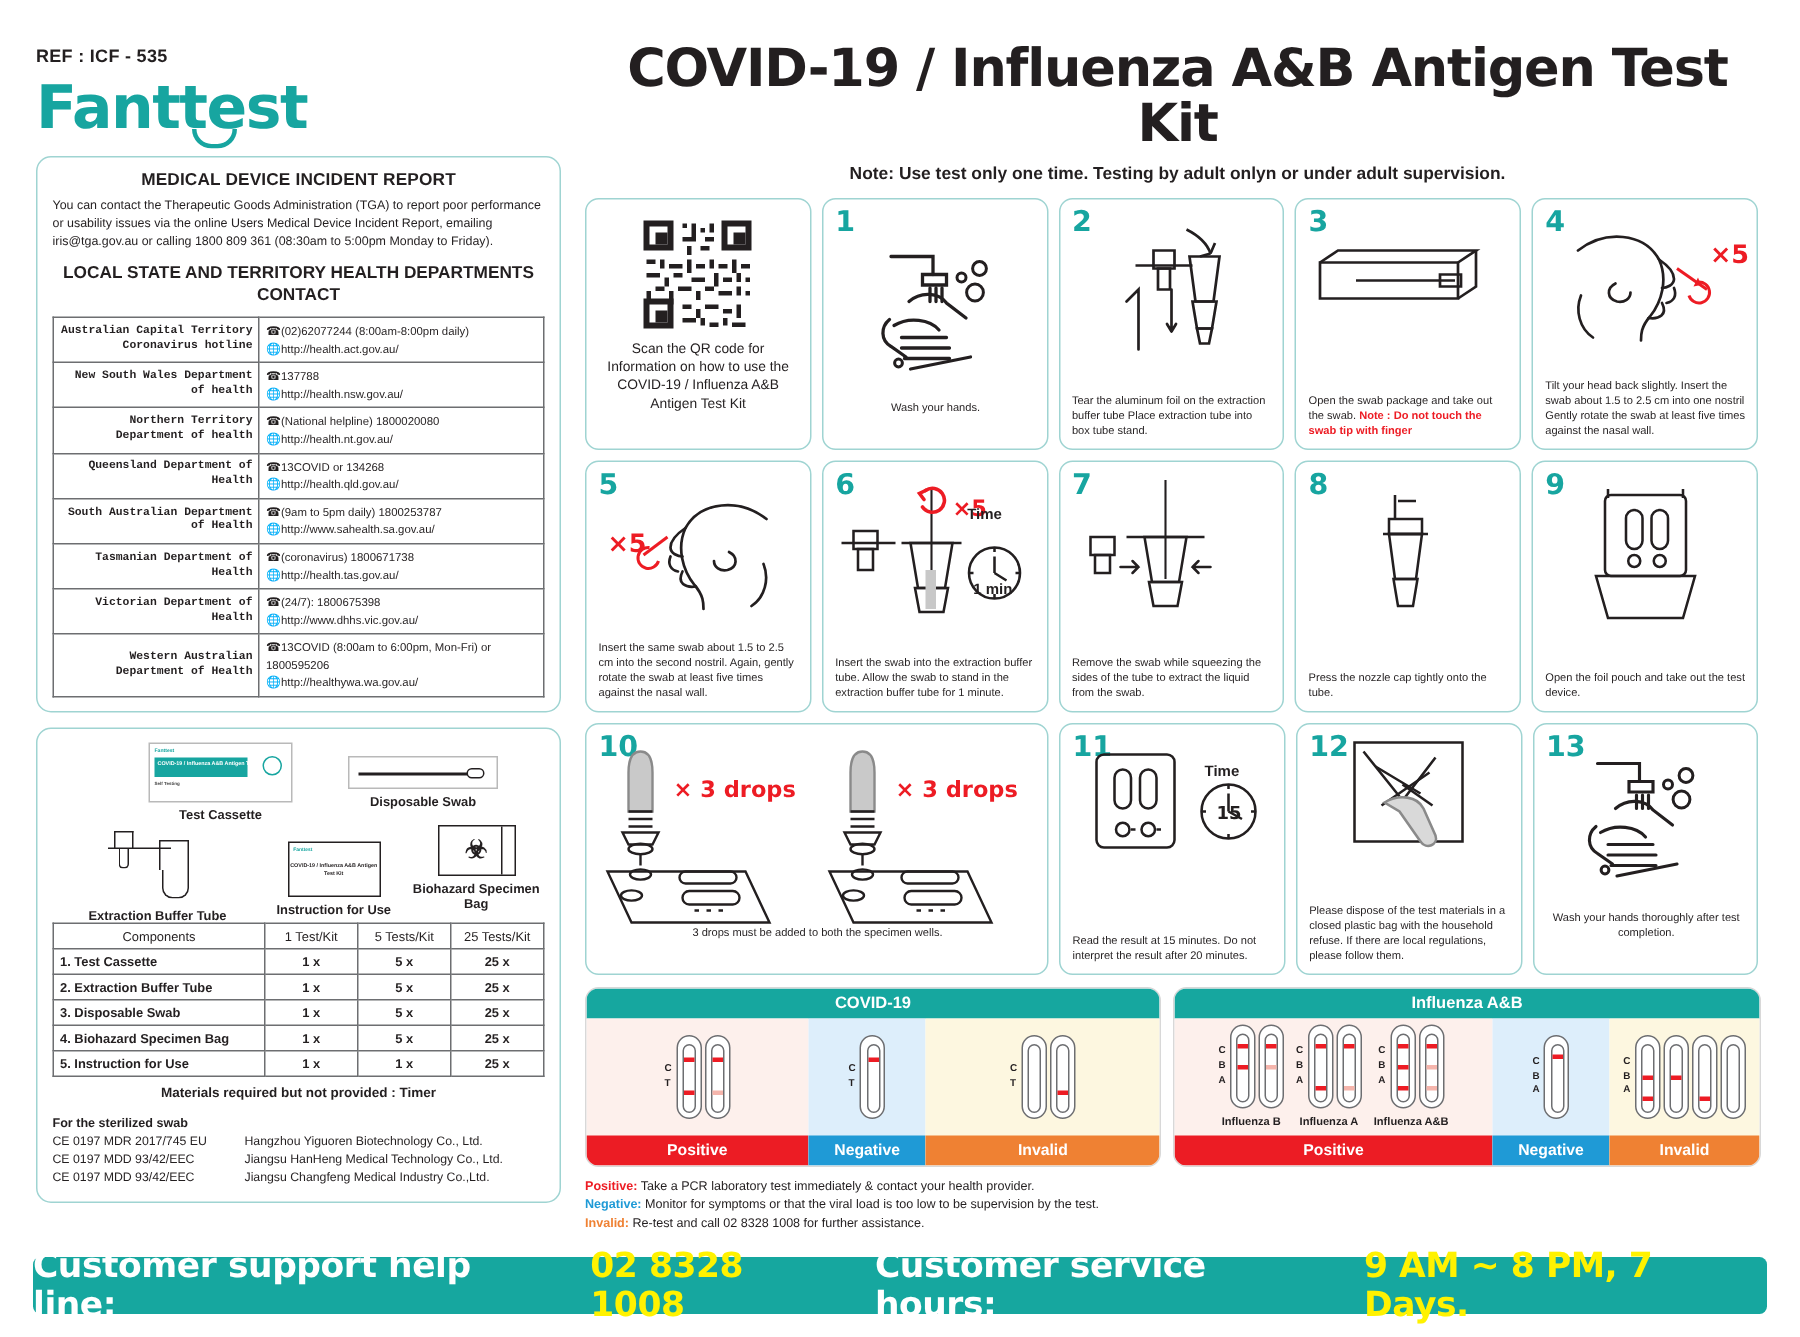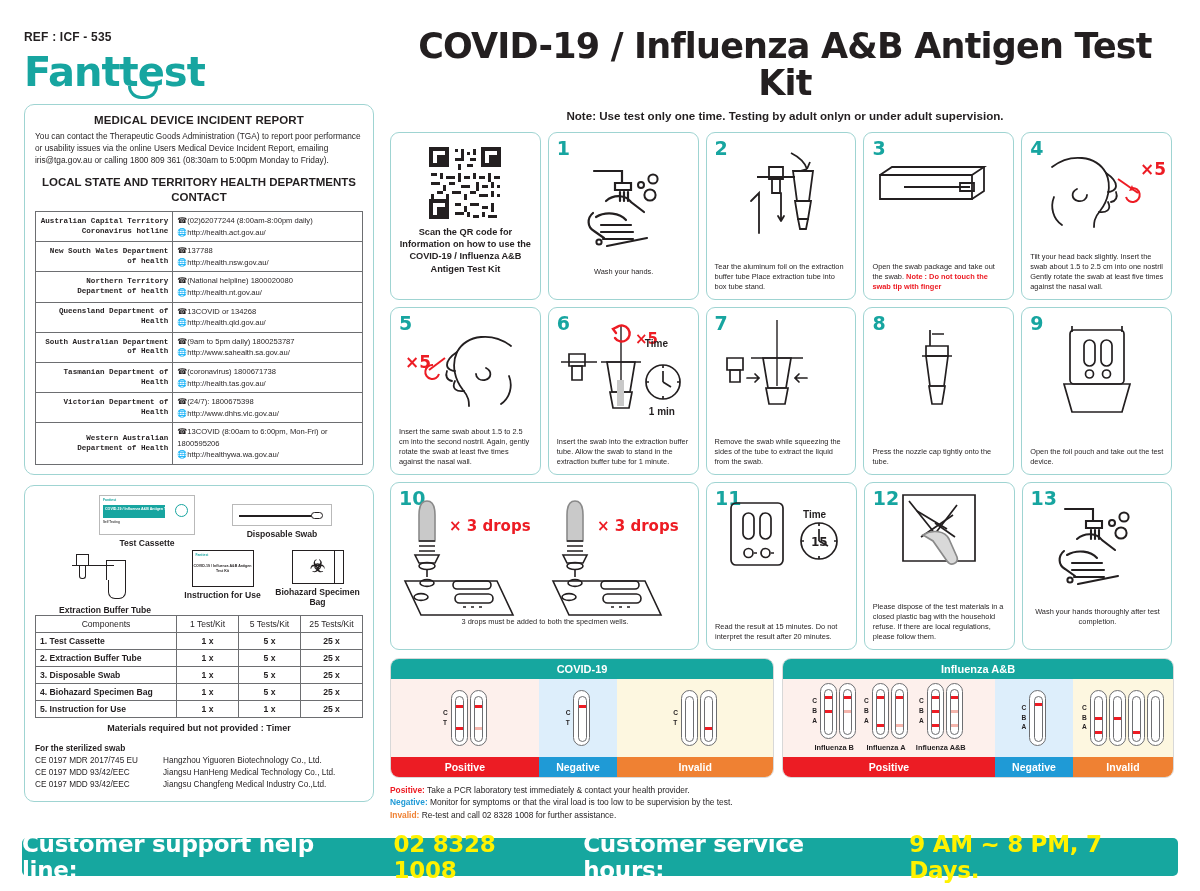--- a/index.html
+++ b/index.html
@@ -117,21 +117,21 @@
   .num {
     font-family: "DejaVu Sans", sans-serif;
     font-size: 19px; font-weight: bold; color: #17a5a0; line-height: 1;
   }
   .cap {
     position: absolute; left: 8px; right: 7px; bottom: 7px;
     font-size: 7.4px; line-height: 1.32;
   }
   .cap.center { text-align: center; bottom: 22px; }
   .cap .warn { color: #ed1c24; font-weight: bold; }
-  .qr-cap { font-size: 9.2px; font-weight: bold; text-align: center; line-height: 1.35; }
+  .qr-cap { font-size: 9.2px; font-weight: normal; text-align: center; line-height: 1.35; }
 
   .art { position: absolute; left: 0; right: 0; }
 
   
   .qr { width: 72px; height: 72px; margin: 8px auto 7px; position: relative; background:#fff;}
   .qr .m { position: absolute; background: #231f20; }
   .qr .eye { position:absolute; width:20px; height:20px; border:4px solid #231f20; background:#fff;}
   .qr .eye i { position:absolute; left:4px; top:4px; width:8px; height:8px; background:#231f20;}
 
   
@@ -288,21 +288,21 @@
           <div class="tube-art">
             <div class="t-cap"></div>
               <div class="t-capstem"></div>
               <div class="t-bar"></div>
             <div class="t-body"></div>
               <div class="t-cone"></div>
           </div>
           <span>Extraction Buffer Tube</span>
         </div>
 
-        <div class="kit-item" style="left:145px; top:55px; width:85px;">
+        <div class="kit-item" style="left:145px; top:66px; width:85px;">
           <div class="ifu-box">
             <div class="ifu-b">Fanttest</div>
             <div class="ifu-t">COVID-19 / Influenza A&amp;B Antigen Test Kit</div>
           </div>
           <span>Instruction for Use</span>
         </div>
 
         <div class="kit-item" style="left:235px; top:55px; width:95px;">
           <div class="bio-box">
             <div class="bio-sym">☣</div>
@@ -561,21 +561,21 @@
             <path d="M68 5 l-4 2 l3 4"></path>
           </g>
           <text x="86" y="22" fill="#ed1c24" font-size="15" font-weight="bold" font-family="DejaVu Sans, sans-serif">×5</text>
           <g fill="none" stroke="#231f20" stroke-width="1.7">
             <circle cx="114" cy="60" r="17"></circle>
             <path d="M114 60 v-11 M114 60 l8 5"></path>
             <path d="M114 43 v3 M131 60 h-3 M114 77 v-3 M97 60 h3"></path>
           </g>
         </svg>
         <div style="position:absolute;left:96px;top:30px;font-size:10px;font-weight:bold">Time</div>
-        <div style="position:absolute;left:100px;top:98px;font-size:10px;font-weight:bold">1 min</div>
+        <div style="position:absolute;left:100px;top:80px;font-size:10px;font-weight:bold">1 min</div>
         <div class="cap">Insert the swab into the extraction buffer tube. Allow the swab to stand in the extraction buffer tube for 1 minute.</div>
       </div>
 
       <div class="card">
         <div class="num">7</div>
         <svg class="art" style="top:10px" width="150" height="92" viewBox="0 0 150 92">
           <g fill="none" stroke="#231f20" stroke-width="1.7">
             <path d="M44 40 h52"></path>
             <path d="M56 40 h28 l-5 30 h-18z"></path>
             <path d="M59 70 h22 l-3 16 h-16z"></path>

